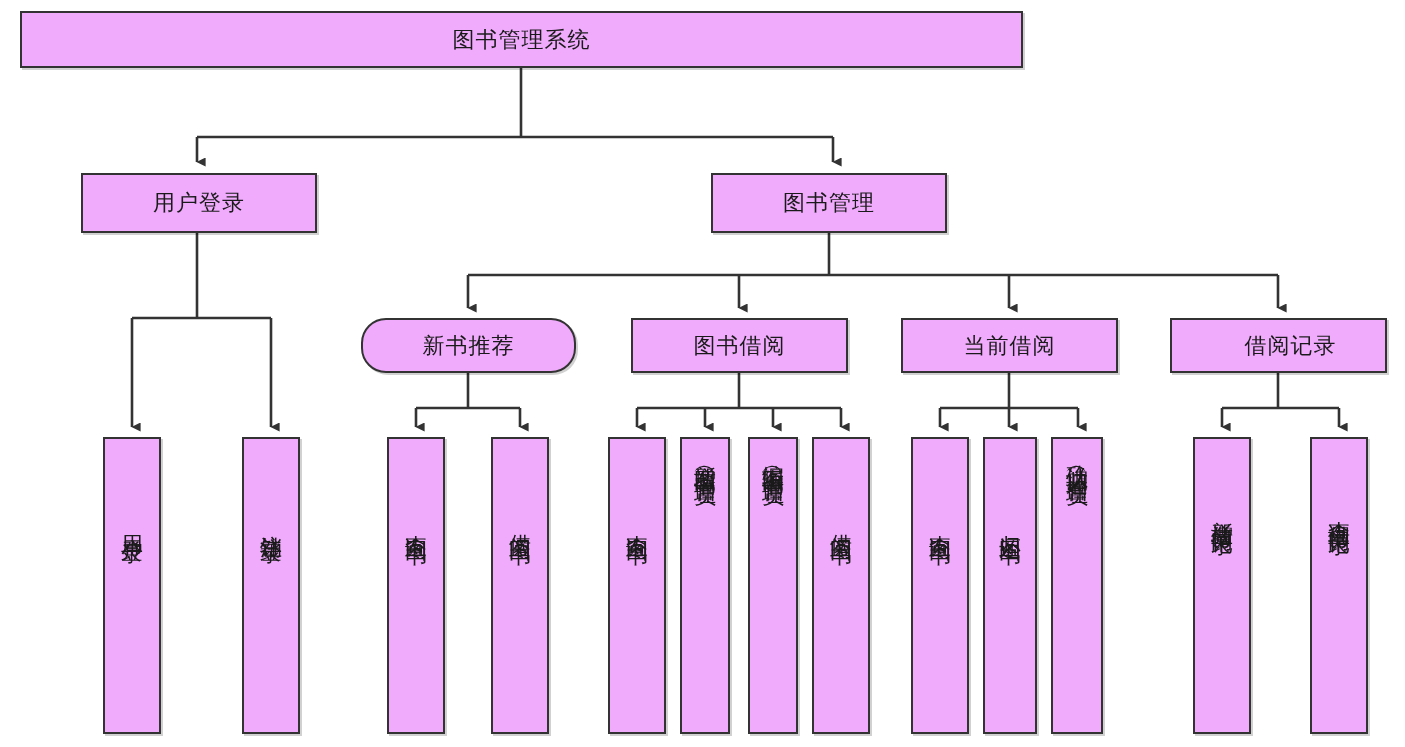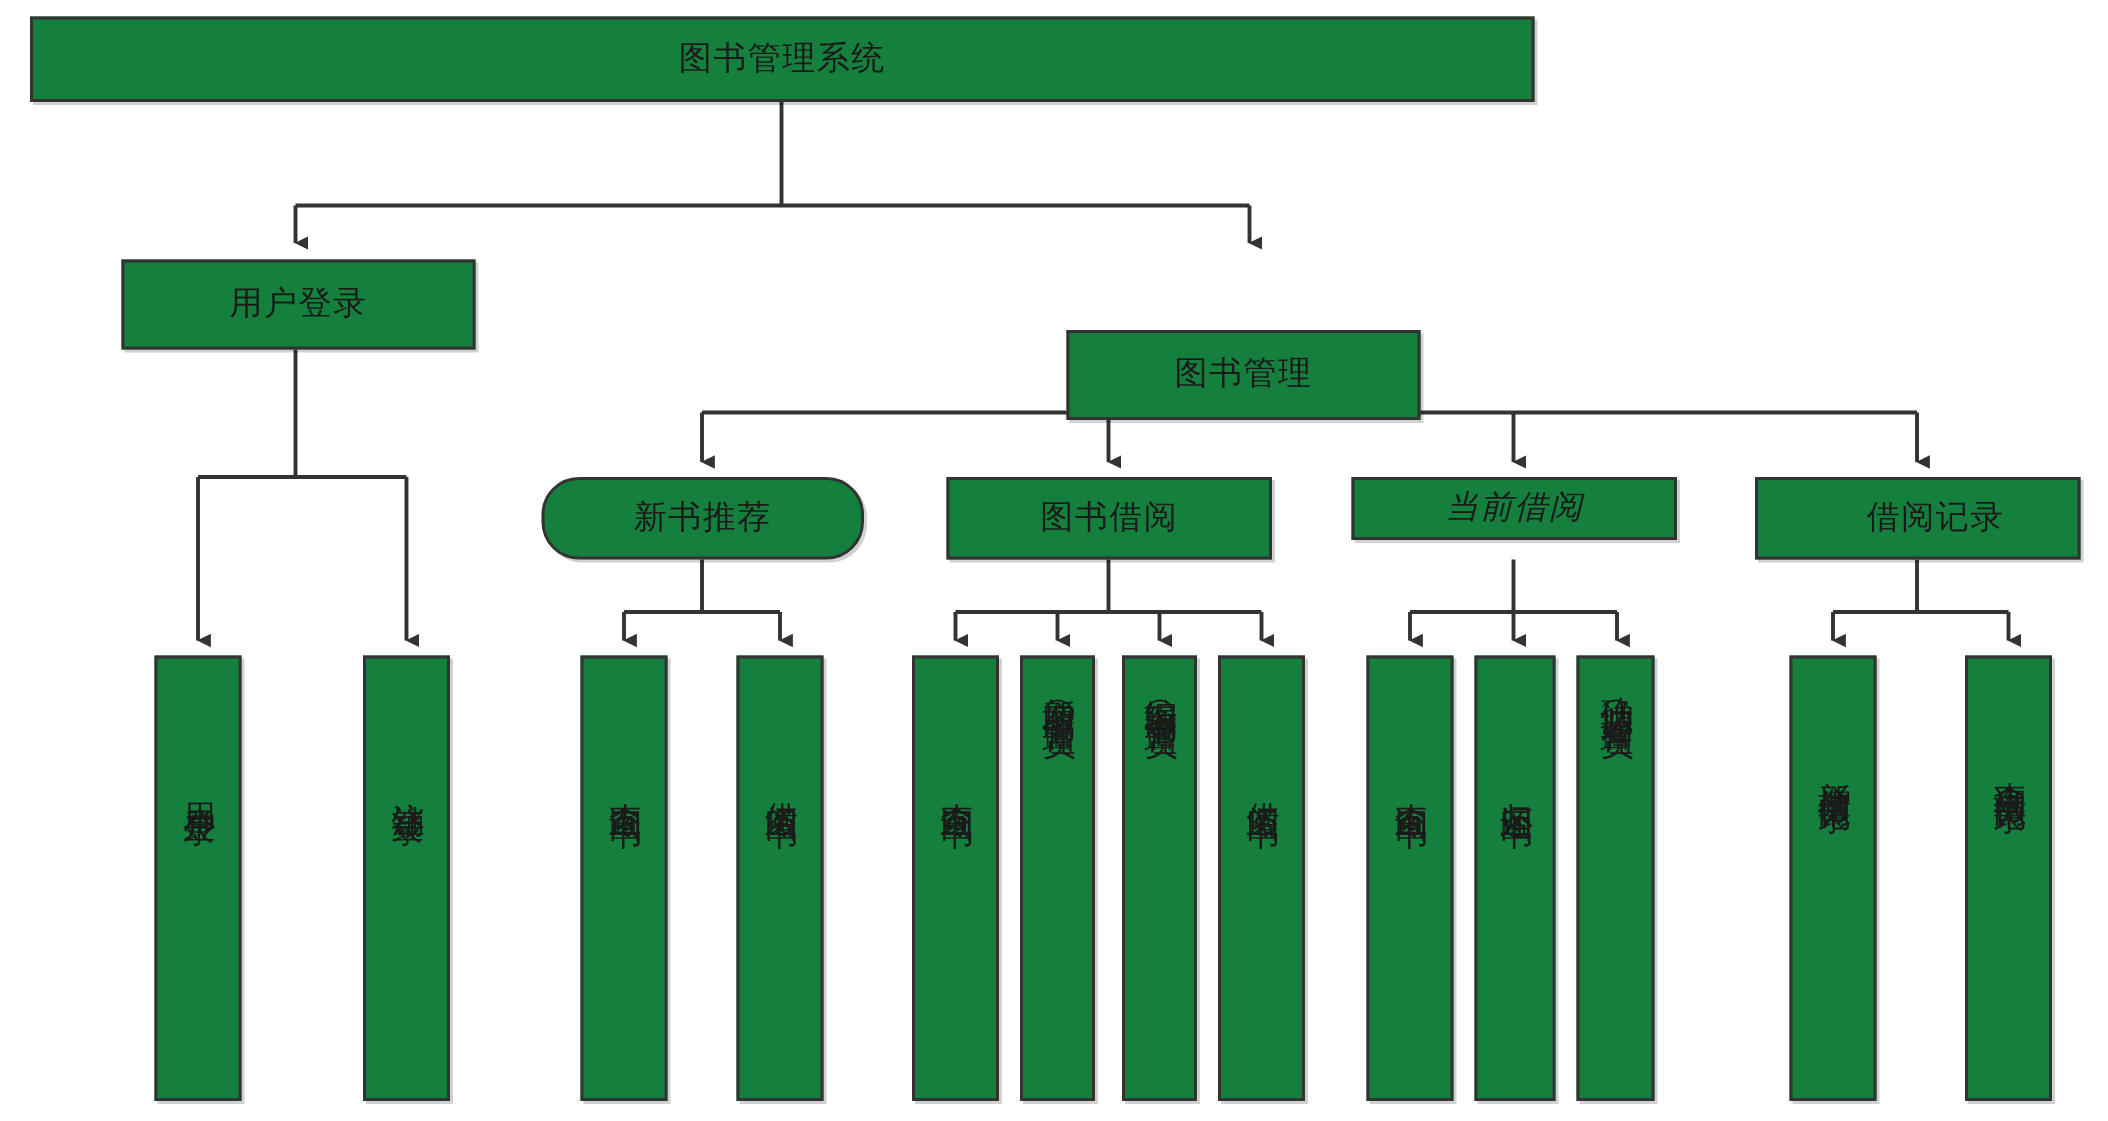--- a/index.html
+++ b/index.html
@@ -23,21 +23,21 @@
     position: absolute;
     left: 0;
     top: 0;
     width: 1405px;
     height: 747px;
     pointer-events: none;
   }
   .node {
     position: absolute;
     box-sizing: border-box;
-    background: #15803d;
+    background: #f0abfc;
     border: 2px solid #333333;
     box-shadow: 2px 2px 0 rgba(0,0,0,0.18);
     display: flex;
     align-items: center;
     justify-content: center;
   }
   .node-label {
     color: #1a1a1a;
     text-align: center;
     line-height: 1.18;
@@ -133,31 +133,31 @@
     </g>
   </svg>
 
   <div class="node horizontal" style="left:20px; top:11px; width:1003px; height:57px;">
     <span class="node-label">图书管理系统</span>
   </div>
 
   <div class="node horizontal" style="left:81px; top:173px; width:236px; height:60px;">
     <span class="node-label">用户登录</span>
   </div>
-  <div class="node horizontal" style="left:711px; top:173px; width:236px; height:60px;margin-top:47px;">
+  <div class="node horizontal" style="left:711px; top:173px; width:236px; height:60px;">
     <span class="node-label">图书管理</span>
   </div>
 
   <div class="node horizontal" style="left:361px; top:318px; width:215px; height:55px;border-radius:25px;">
     <span class="node-label">新书推荐</span>
   </div>
   <div class="node horizontal" style="left:631px; top:318px; width:217px; height:55px;">
     <span class="node-label">图书借阅</span>
   </div>
-  <div class="node horizontal" style="left:901px; top:318px; width:217px; height:42px;font-style:italic;">
+  <div class="node horizontal" style="left:901px; top:318px; width:217px; height:55px;">
     <span class="node-label">当前借阅</span>
   </div>
   <div class="node horizontal" style="left:1170px; top:318px; width:217px; height:55px;padding-left:24px;">
     <span class="node-label">借阅记录</span>
   </div>
 
   <div class="node vertical mid" style="left:103px; top:437px; width:58px; height:297px;">
     <span class="node-label">用户登录</span>
   </div>
   <div class="node vertical mid" style="left:242px; top:437px; width:58px; height:297px;">

